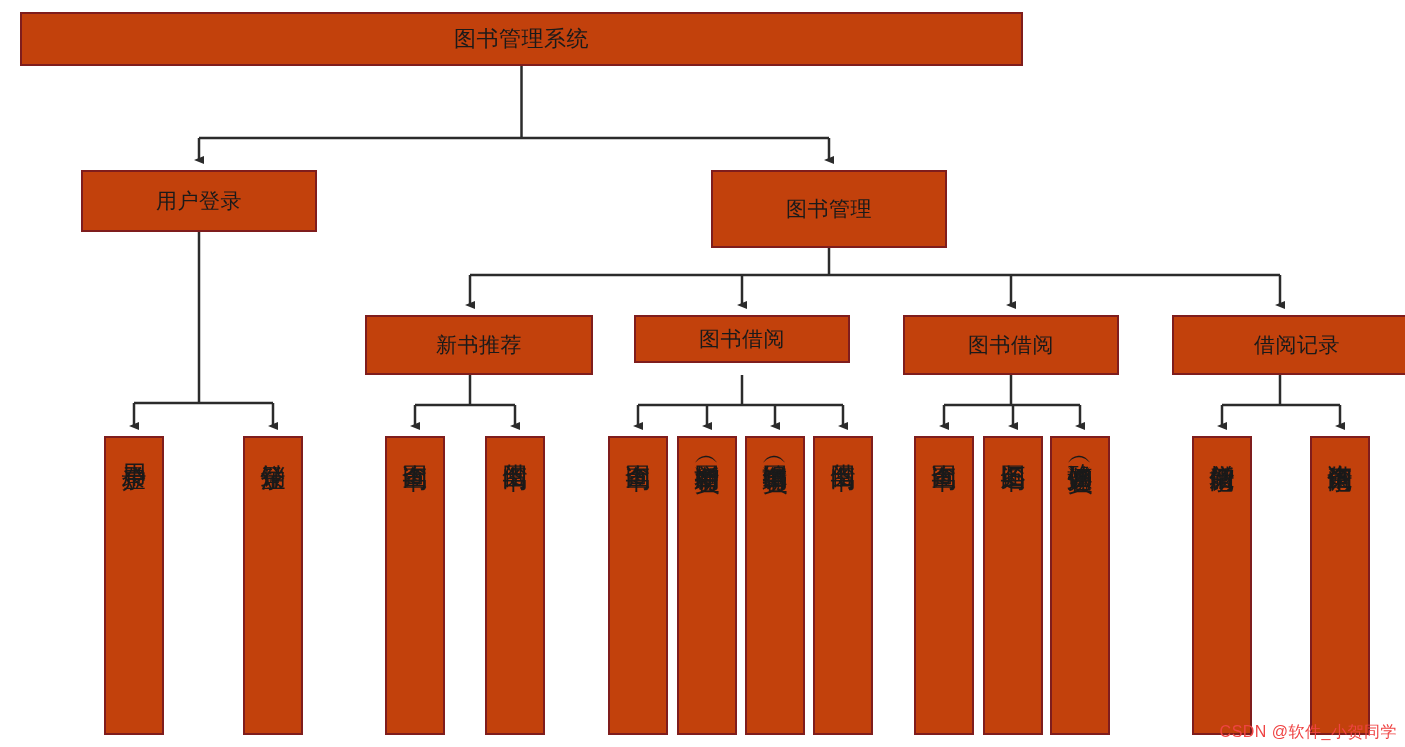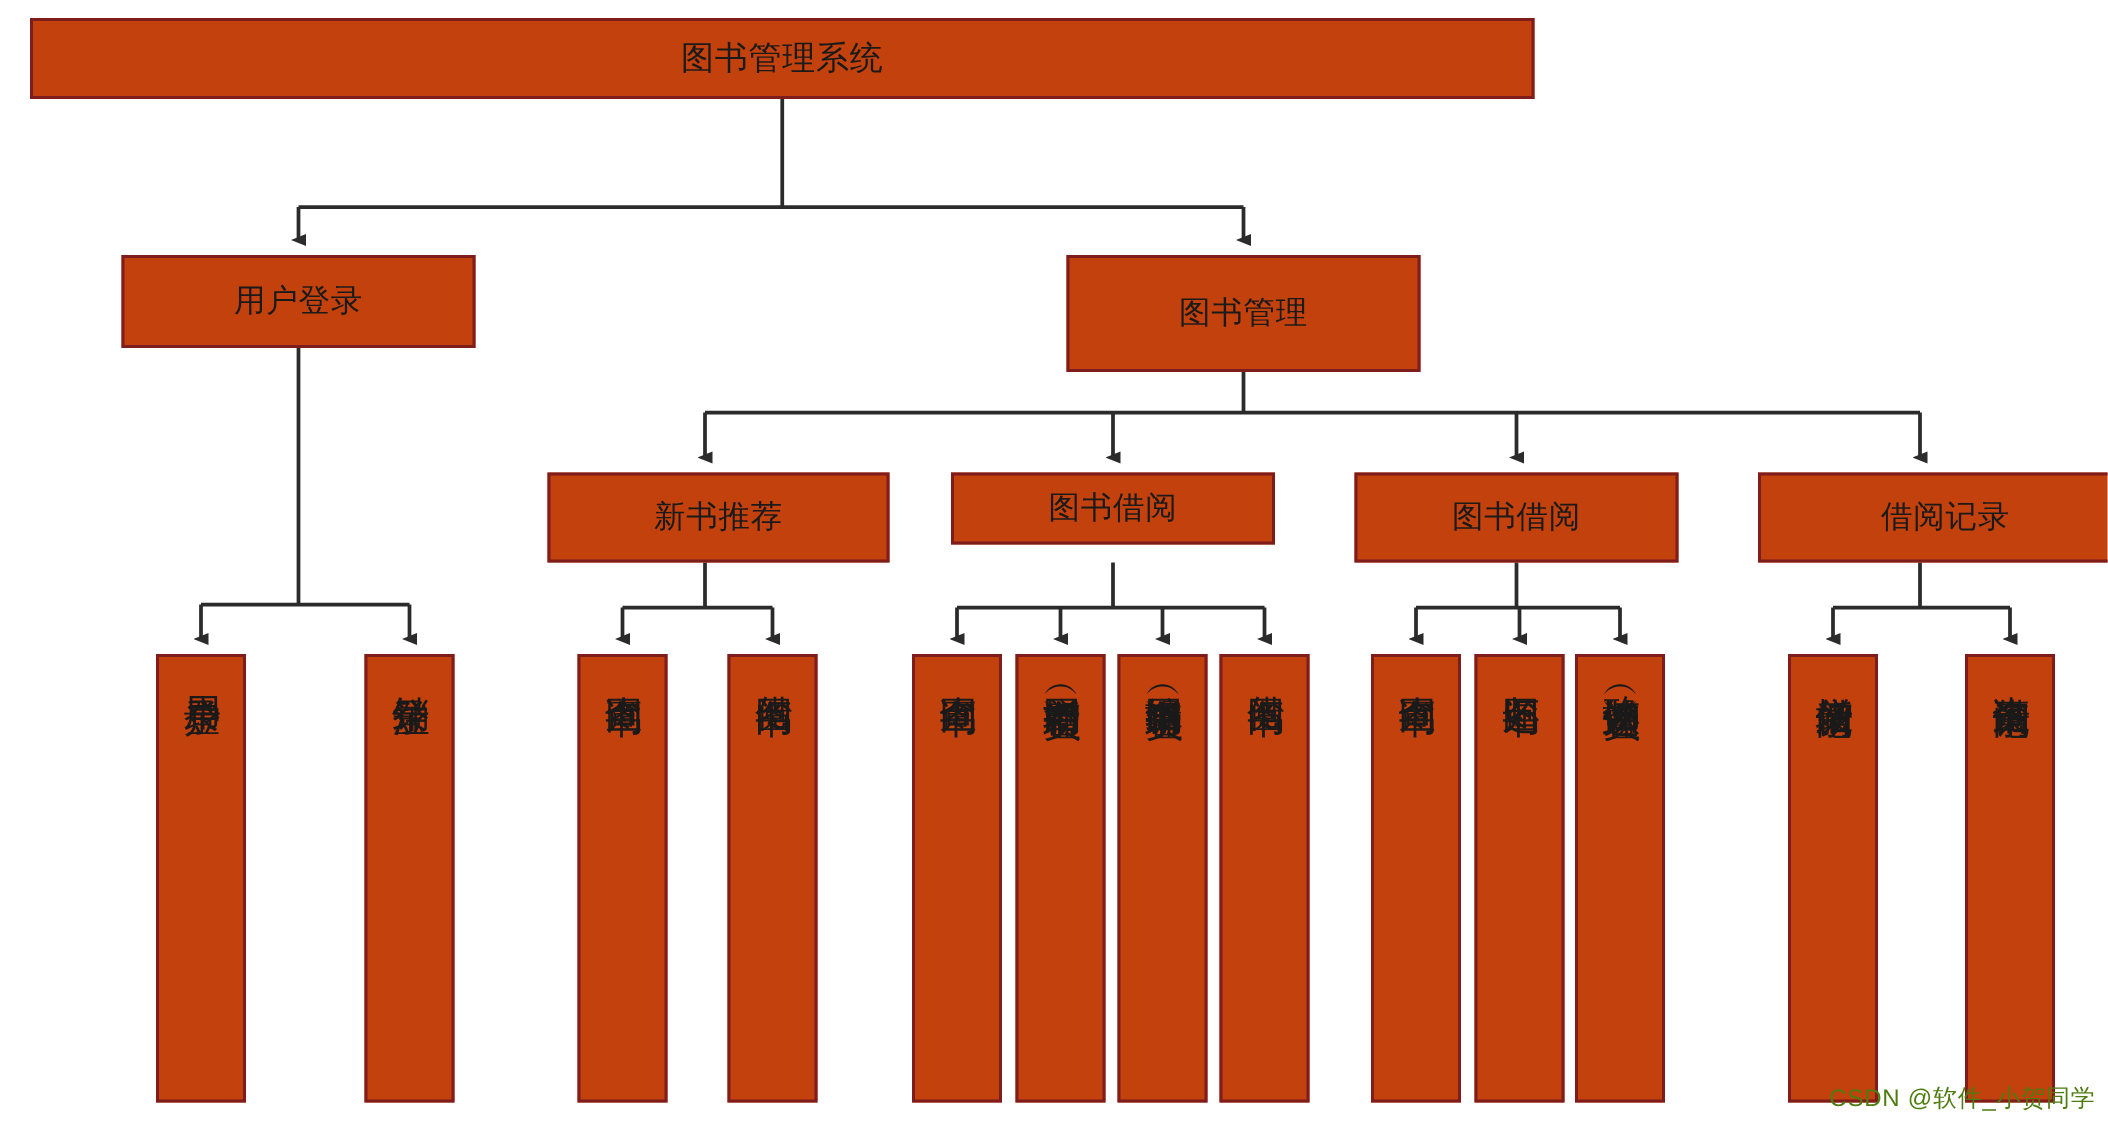--- a/index.html
+++ b/index.html
@@ -60,21 +60,21 @@
     line-height: 1;
   }
   .node.root .label {
     font-size: 22px;
   }
   .watermark {
     position: absolute;
     right: 8px;
     bottom: 4px;
     font-size: 16px;
-    color: #4d7c0f;
+    color: #ef4444;
     letter-spacing: 0.5px;
     white-space: nowrap;
     user-select: none;
   }
 </style>
 </head>
 <body>
 
 <div id="canvas">
   <svg class="edges" viewBox="0 0 1405 747">

